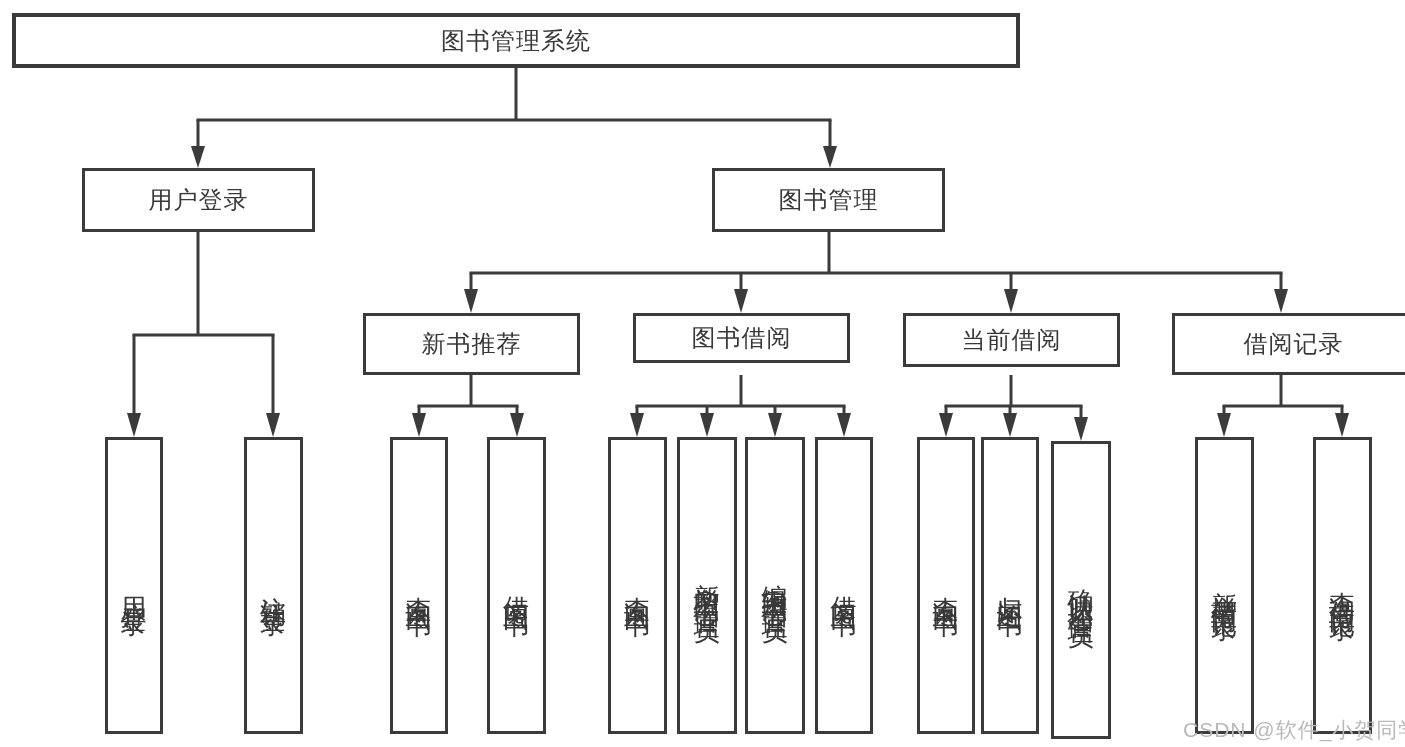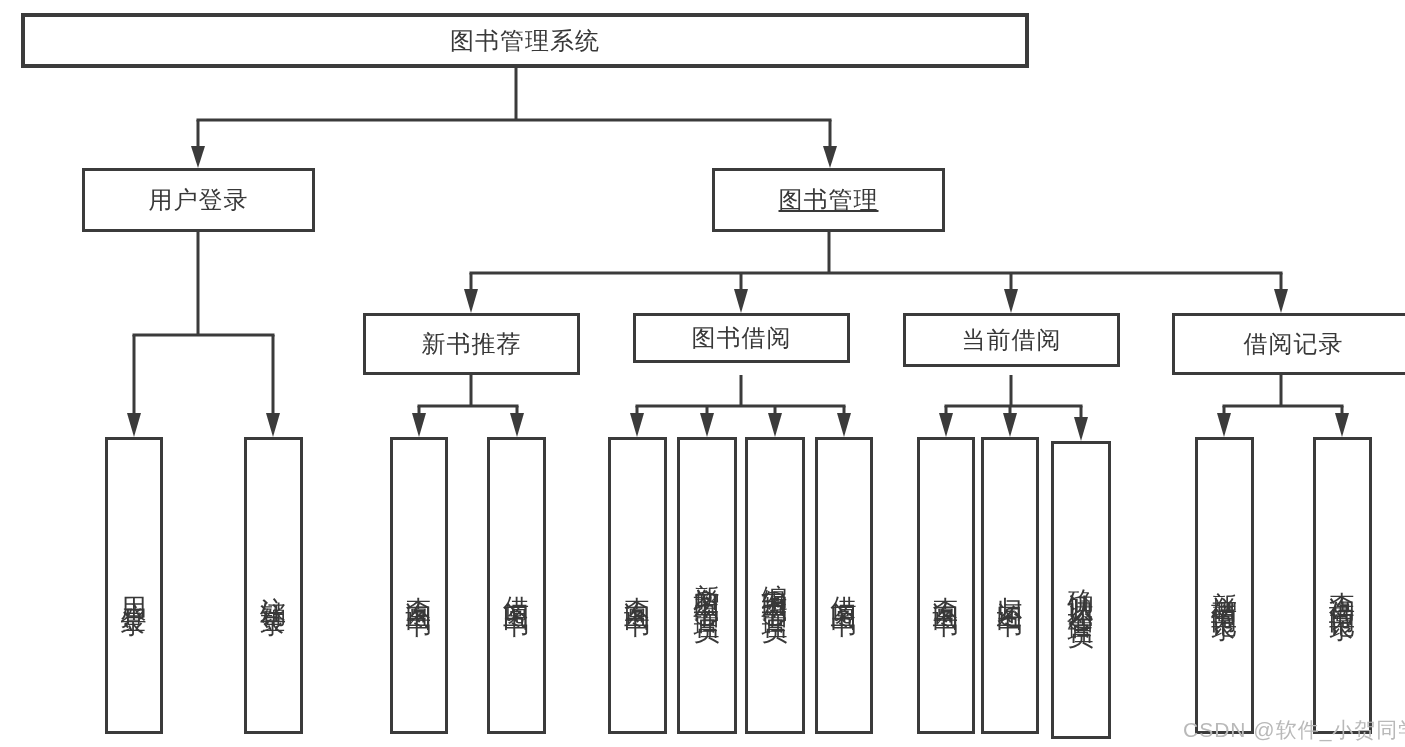--- a/index.html
+++ b/index.html
@@ -27,23 +27,23 @@
   .vbox{top:437px;height:297px;width:58px;}
   .vbox .vtext{
     writing-mode:vertical-rl;
     font-size:26px;
     letter-spacing:5px;
     line-height:1;
     white-space:nowrap;
   }
 
   
-  #n-root{left:21px;top:13px;width:1008px;height:55px;justify-content:center;}
+  #n-root{left:12px;top:13px;width:1008px;height:55px;justify-content:center;}
   #n-userlogin{left:82px;top:168px;width:233px;height:64px;}
-  #n-bookmgmt{left:712px;top:168px;width:233px;height:64px;text-decoration:underline;}
+  #n-bookmgmt{left:712px;top:168px;width:233px;height:64px;}
   #n-newrec{left:363px;top:313px;width:217px;height:62px;}
   #n-borrow{left:633px;top:313px;width:217px;height:50px;}
   #n-current{left:903px;top:313px;width:217px;height:54px;}
   #n-record{left:1172px;top:313px;width:243px;height:62px;}
 
   
   #l-user-login{left:105px;}
   #l-logout{left:244px;width:59px;}
   #l-nr-query{left:390px;}
   #l-nr-borrow{left:487px;width:59px;}

